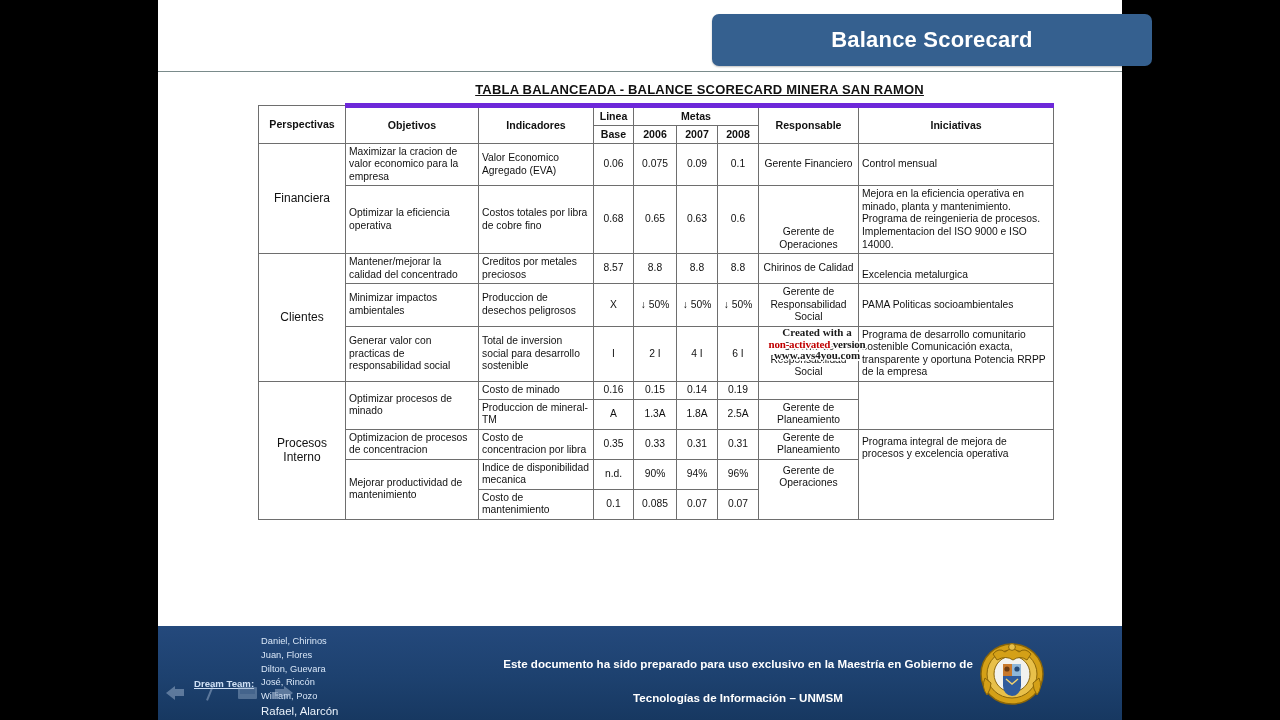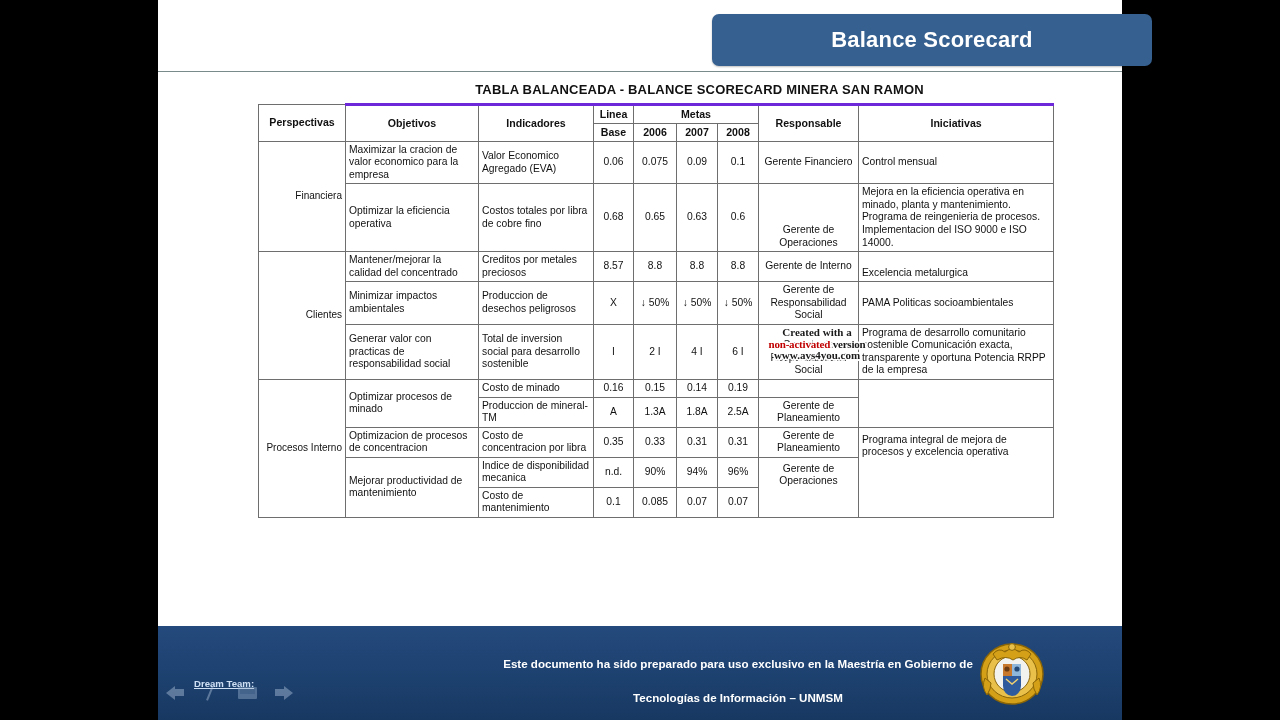--- a/index.html
+++ b/index.html
@@ -36,31 +36,31 @@
     border-collapse:collapse;width:795px;
     font-size:10.3px;color:#111;table-layout:fixed;
   }
   table.bsc td,table.bsc th{
     border:1px solid #6e6e6e;
     padding:2px 3px;vertical-align:middle;line-height:1.22;
     font-weight:normal;
     word-wrap:break-word;
   }
   .bsc .tbl-title{
-    border:none;border-bottom:3px solid #6d28d9;
+    border:none;border-bottom:5px solid #6d28d9;
     text-align:center;font-size:13px;font-weight:bold;letter-spacing:.2px;
-    padding:4px 0 5px 0;color:#111;
+    padding:4px 0 5px 0;color:#111;text-decoration:underline;
   }
   .bsc .noedge{border:none;}
   .bsc .hd{
     text-align:center;font-weight:bold;font-size:10.6px;
   }
   .c{text-align:center;}
   .l{text-align:left;}
-  .persp{text-align:right;font-weight:bold;font-size:10px;}
+  .persp{text-align:center;font-weight:bold;font-size:12px;}
 
   
   col.c0{width:87px}  col.c1{width:133px} col.c2{width:115px}
   col.c3{width:40px}  col.c4{width:43px}  col.c5{width:41px}
   col.c6{width:41px}  col.c7{width:100px} col.c8{width:195px}
 
   
   .wm{
     position:absolute;left:584px;top:327px;width:150px;
     text-align:center;pointer-events:none;z-index:9;
@@ -221,21 +221,21 @@
           </tr>
 
           <tr>
             <td class="persp" rowspan="3">Clientes</td>
             <td class="l">Mantener/mejorar la calidad del concentrado</td>
             <td class="l">Creditos por metales preciosos</td>
             <td class="c">8.57</td>
             <td class="c">8.8</td>
             <td class="c">8.8</td>
             <td class="c">8.8</td>
-            <td class="c">Gerente de Interno</td>
+            <td class="c">Chirinos de Calidad</td>
             <td class="l" style="vertical-align:bottom">Excelencia metalurgica</td>
           </tr>
           <tr>
             <td class="l">Minimizar impactos ambientales</td>
             <td class="l">Produccion de desechos peligrosos</td>
             <td class="c">X</td>
             <td class="c">↓ 50%</td>
             <td class="c">↓ 50%</td>
             <td class="c">↓ 50%</td>
             <td class="c">Gerente de Responsabilidad Social</td>
@@ -304,20 +304,28 @@
     <div class="wm">
       <div>Created with a</div>
       <div class="l2"><span class="red">non-activated</span><span> version</span></div>
       <div>www.avs4you.com</div>
     </div>
   </div>
 
   <div class="footer">
     <div class="dream">
       <div class="dream-lbl">Dream Team:</div>
+      <div class="dream-names">
+        <span>Daniel, Chirinos</span>
+        <span>Juan, Flores</span>
+        <span>Dilton, Guevara</span>
+        <span>José, Rincón</span>
+        <span>William, Pozo</span>
+        <span class="big">Rafael, Alarcón</span>
+      </div>
     </div>
 
     <div class="navicons">
       <div class="ic ic-arrow-l"></div>
       <div class="ic ic-pen"></div>
       <div class="ic ic-screen"></div>
       <div class="ic ic-arrow-r"></div>
     </div>
 
     <div class="foot-center">

